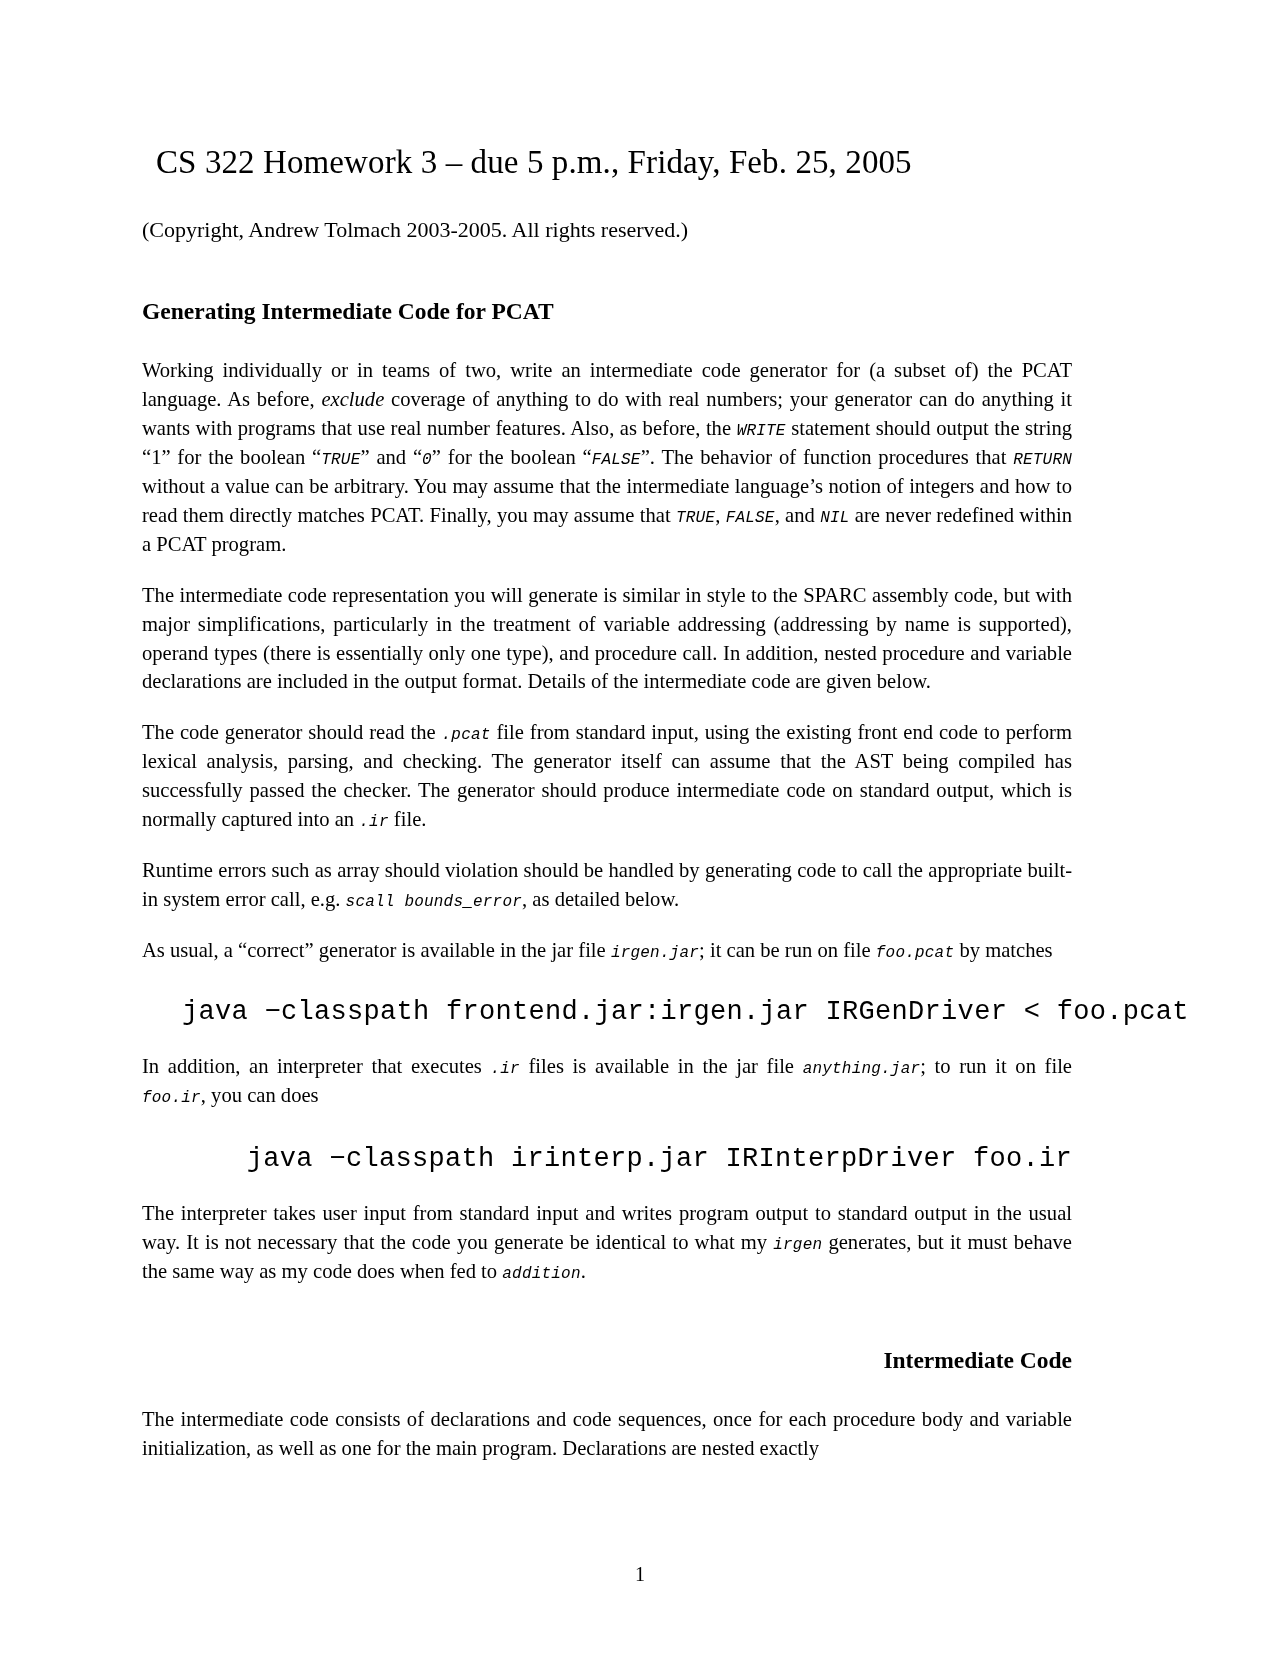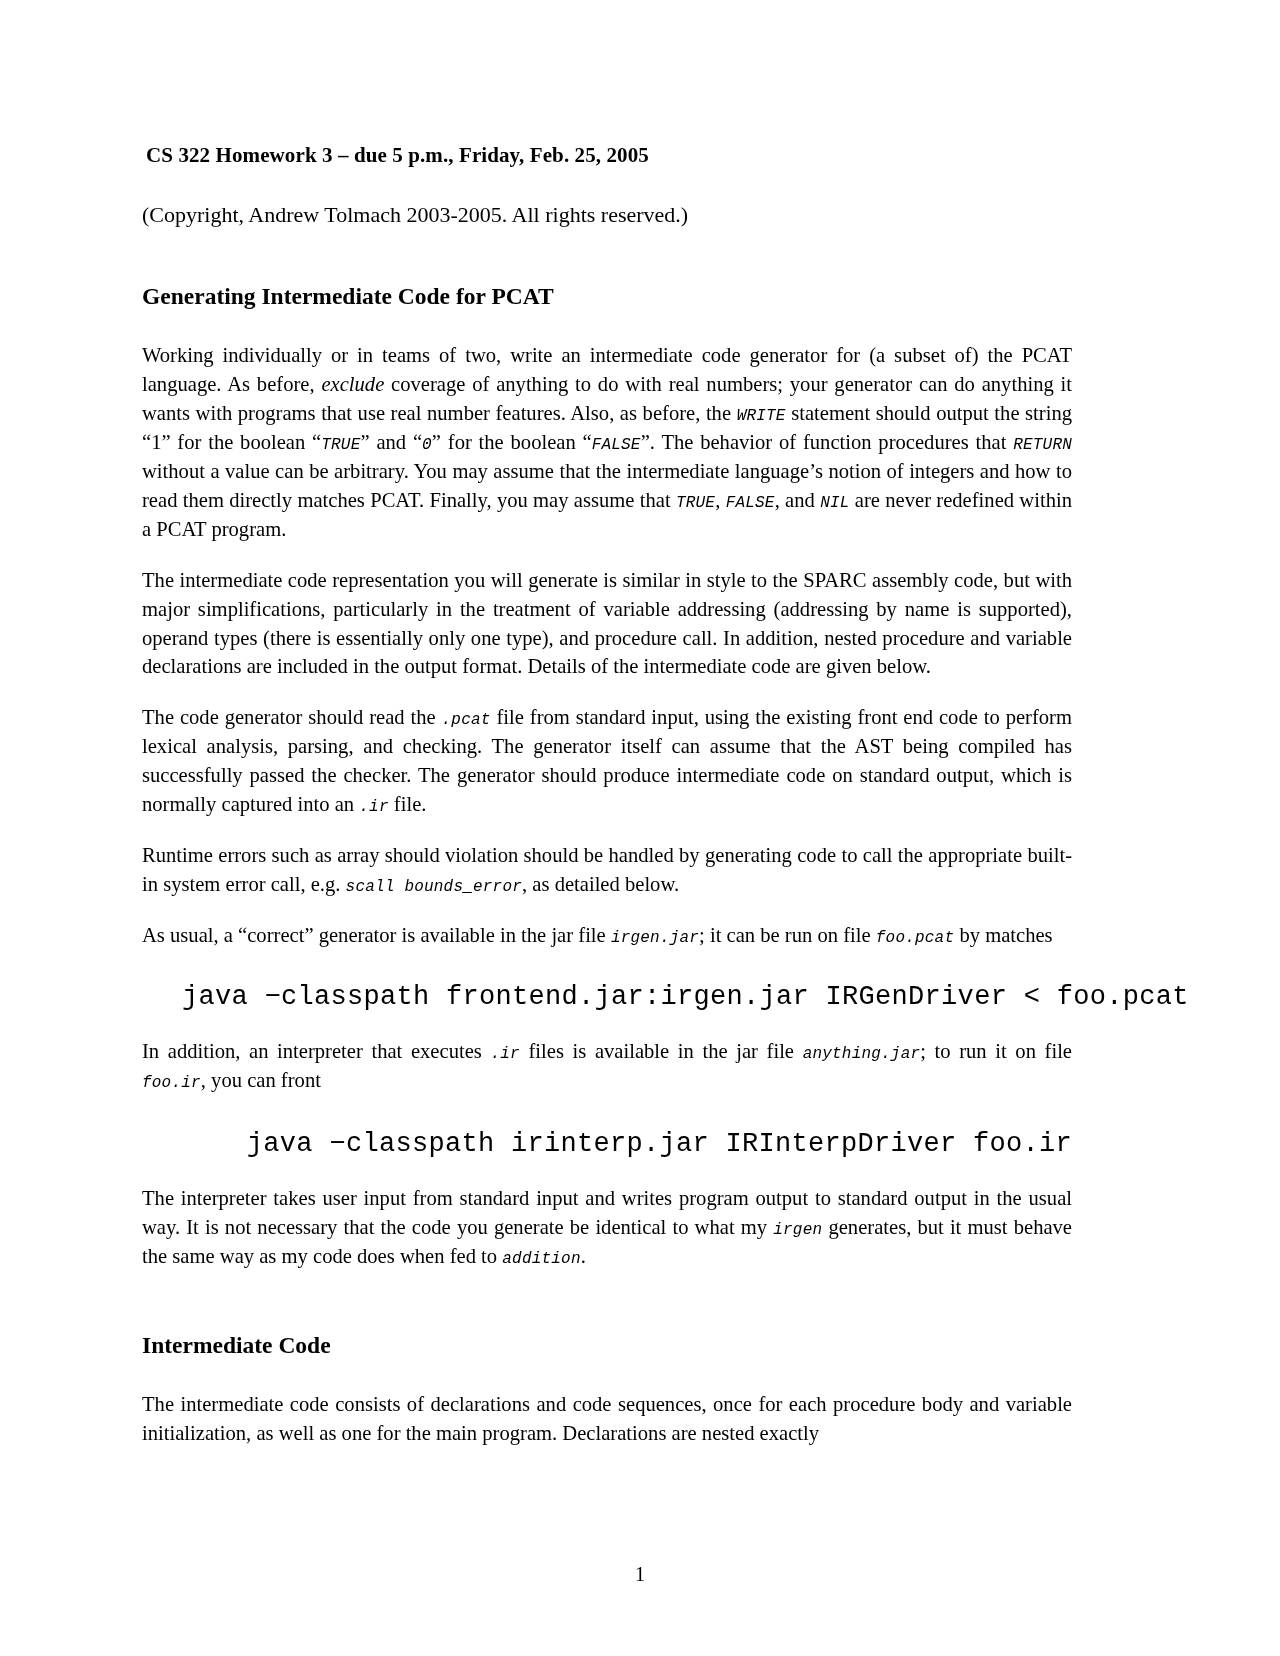--- a/index.html
+++ b/index.html
@@ -15,39 +15,40 @@
     position: relative;
   }
   .page {
     box-sizing: border-box;
     width: 1280px;
     height: 1656px;
     padding: 120px 208px 0 142px;
     position: relative;
   }
   .doc-title {
-    font-size: 21px;
-    font-weight: bold;
+    font-size: 33px;
+    font-weight: normal;
     letter-spacing: 0.1px;
-    margin: 22px 0 0 4px;
+    margin: 22px 0 0 14px;
     line-height: 1.25;
   }
   .copyright {
     font-size: 22px;
     margin: 33px 0 0 0;
     line-height: 1.3;
   }
   .section-heading {
     font-size: 23.5px;
     font-weight: bold;
     margin: 52px 0 0 0;
     line-height: 1.25;
   }
   .section-heading.second {
     margin-top: 60px;
+    text-align: right;
   }
   p.body {
     font-size: 20.6px;
     line-height: 1.405;
     text-align: justify;
     text-justify: inter-word;
     margin: 22px 0 0 0;
     hyphens: manual;
   }
   p.body.first {
@@ -96,21 +97,21 @@
   <p class="body">The intermediate code representation you will generate is similar in style to the SPARC assembly code, but with major simplifications, particularly in the treatment of variable addressing (addressing by name is supported), operand types (there is essentially only one type), and procedure call. In addition, nested procedure and variable declarations are included in the output format. Details of the intermediate code are given below.</p>
 
   <p class="body"><span>The code generator should read the </span><span class="mono">.pcat</span><span> file from standard input, using the existing front end code to perform lexical analysis, parsing, and checking. The generator itself can assume that the AST being compiled has successfully passed the checker. The generator should produce intermediate code on standard output, which is normally captured into an </span><span class="mono">.ir</span><span> file.</span></p>
 
   <p class="body"><span>Runtime errors such as array should violation should be handled by generating code to call the appropriate built-in system error call, e.g. </span><span class="mono nowrap">scall bounds_error</span><span>, as detailed below.</span></p>
 
   <p class="body"><span>As usual, a “correct” generator is available in the jar file </span><span class="mono">irgen.jar</span><span>; it can be run on file </span><span class="mono">foo.pcat</span><span> by matches</span></p>
 
   <pre class="code-block">java −classpath frontend.jar:irgen.jar IRGenDriver &lt; foo.pcat</pre>
 
-  <p class="body"><span>In addition, an interpreter that executes </span><span class="mono">.ir</span><span> files is available in the jar file </span><span class="mono">anything.jar</span><span>; to run it on file </span><span class="mono">foo.ir</span><span>, you can front</span></p>
+  <p class="body"><span>In addition, an interpreter that executes </span><span class="mono">.ir</span><span> files is available in the jar file </span><span class="mono">anything.jar</span><span>; to run it on file </span><span class="mono">foo.ir</span><span>, you can does</span></p>
 
   <pre class="code-block second">java −classpath irinterp.jar IRInterpDriver foo.ir</pre>
 
   <p class="body"><span>The interpreter takes user input from standard input and writes program output to standard output in the usual way. It is not necessary that the code you generate be identical to what my </span><span class="mono">irgen</span><span> generates, but it must behave the same way as my code does when fed to </span><span class="mono">addition</span><span>.</span></p>
 
   <h2 class="section-heading second">Intermediate Code</h2>
 
   <p class="body first">The intermediate code consists of declarations and code sequences, once for each procedure body and variable initialization, as well as one for the main program. Declarations are nested exactly</p>
 
   <div class="page-number">1</div>

